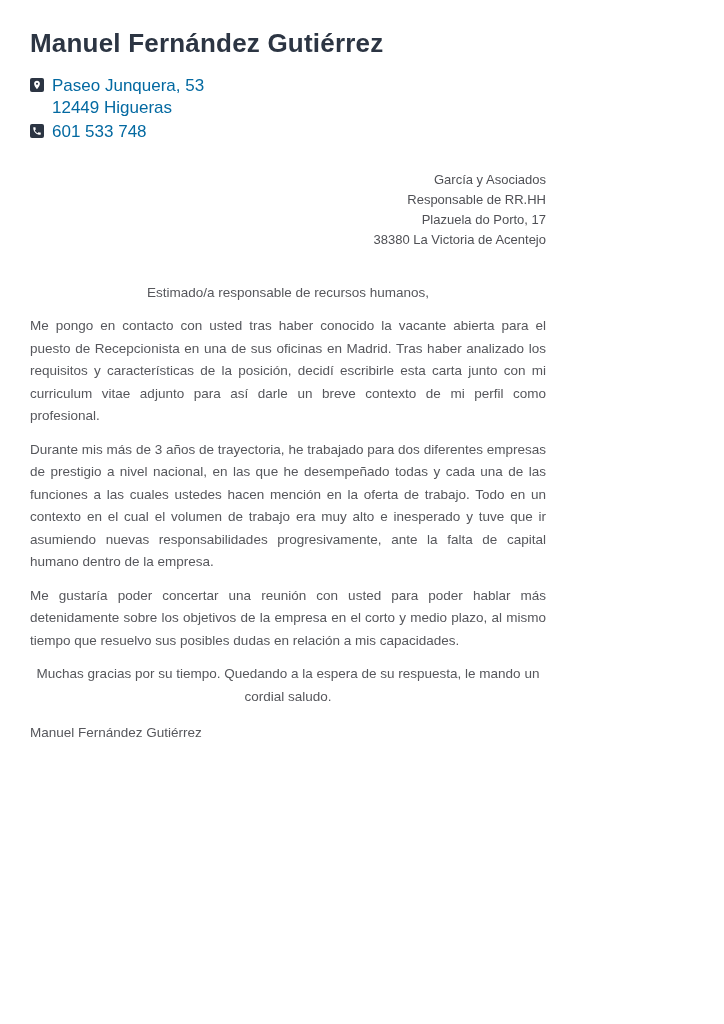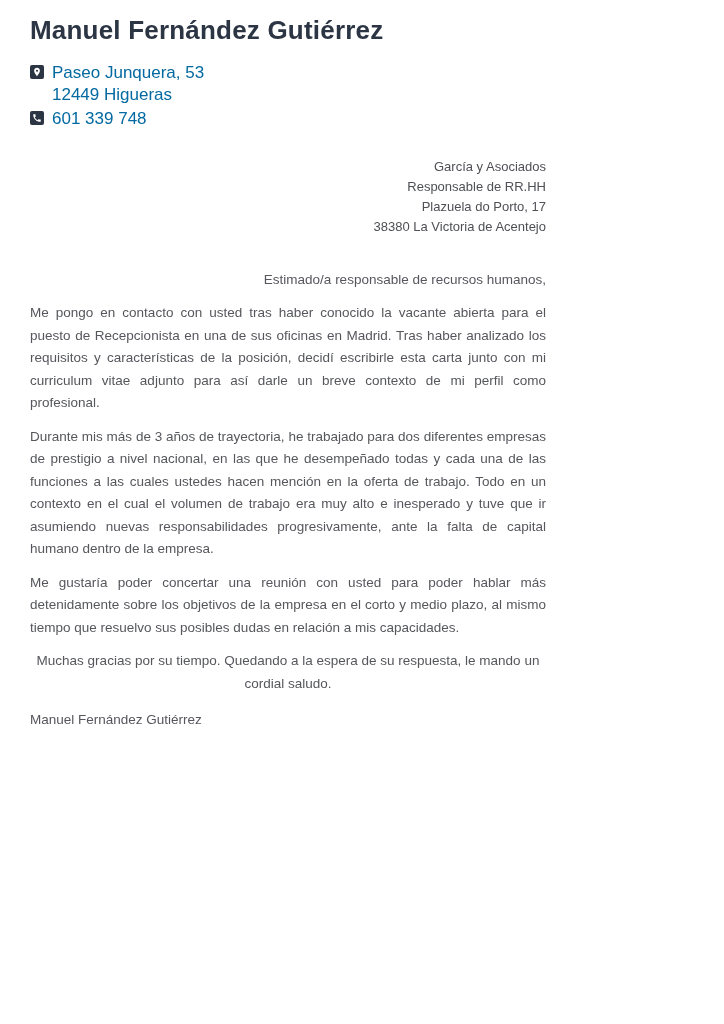--- a/index.html
+++ b/index.html
@@ -8,21 +8,21 @@
     width: 724px;
     height: 1024px;
     font-family: "Liberation Sans", sans-serif;
     position: relative;
     overflow: hidden;
   }
   .page {
     width: 576px;
     height: 1024px;
     background: #ffffff;
-    padding: 16px 30px 30px 30px;
+    padding: 29px 30px 30px 30px;
   }
   .name-heading {
     font-size: 26px;
     font-weight: 700;
     color: #2c3543;
     letter-spacing: 0.2px;
     line-height: 1.15;
     margin-bottom: 18px;
   }
   .contact-block { margin-bottom: 24px; }
@@ -65,21 +65,21 @@
     line-height: 20px;
   }
   .letter-body { margin-top: 14px; }
   .letter-body p {
     font-size: 13.5px;
     color: #56575c;
     line-height: 22.5px;
     margin-bottom: 11px;
     text-align: justify;
   }
-  .letter-body p.salutation { text-align: right; }
+  .letter-body p.salutation { text-align: center; }
   .letter-body p.closing { text-align: center; }
   .letter-body p.signature {
     text-align: left;
     margin-top: 14px;
   }
 </style>
 </head>
 <body>
 
 <div class="page">
@@ -95,21 +95,21 @@
       </span>
       <span class="contact-text">Paseo Junquera, 53</span>
     </div>
     <div class="contact-text contact-sub">12449 Higueras</div>
     <div class="contact-row">
       <span class="icon-chip">
         <svg width="10" height="10" viewBox="0 0 24 24" fill="#ffffff">
           <path d="M6.62 10.79c1.44 2.83 3.76 5.14 6.59 6.59l2.2-2.2c.27-.27.67-.36 1.02-.24 1.12.37 2.33.57 3.57.57.55 0 1 .45 1 1V20c0 .55-.45 1-1 1-9.39 0-17-7.61-17-17 0-.55.45-1 1-1h3.5c.55 0 1 .45 1 1 0 1.25.2 2.45.57 3.57.11.35.03.74-.25 1.02l-2.2 2.2z"></path>
         </svg>
       </span>
-      <span class="contact-text">601 339 748</span>
+      <span class="contact-text">601 533 748</span>
     </div>
   </div>
 
   <div class="recipient-block">
     <div class="recipient-line">García y Asociados</div>
     <div class="recipient-line">Responsable de RR.HH</div>
     <div class="recipient-line">Plazuela do Porto, 17</div>
     <div class="recipient-line">38380 La Victoria de Acentejo</div>
   </div>
 

